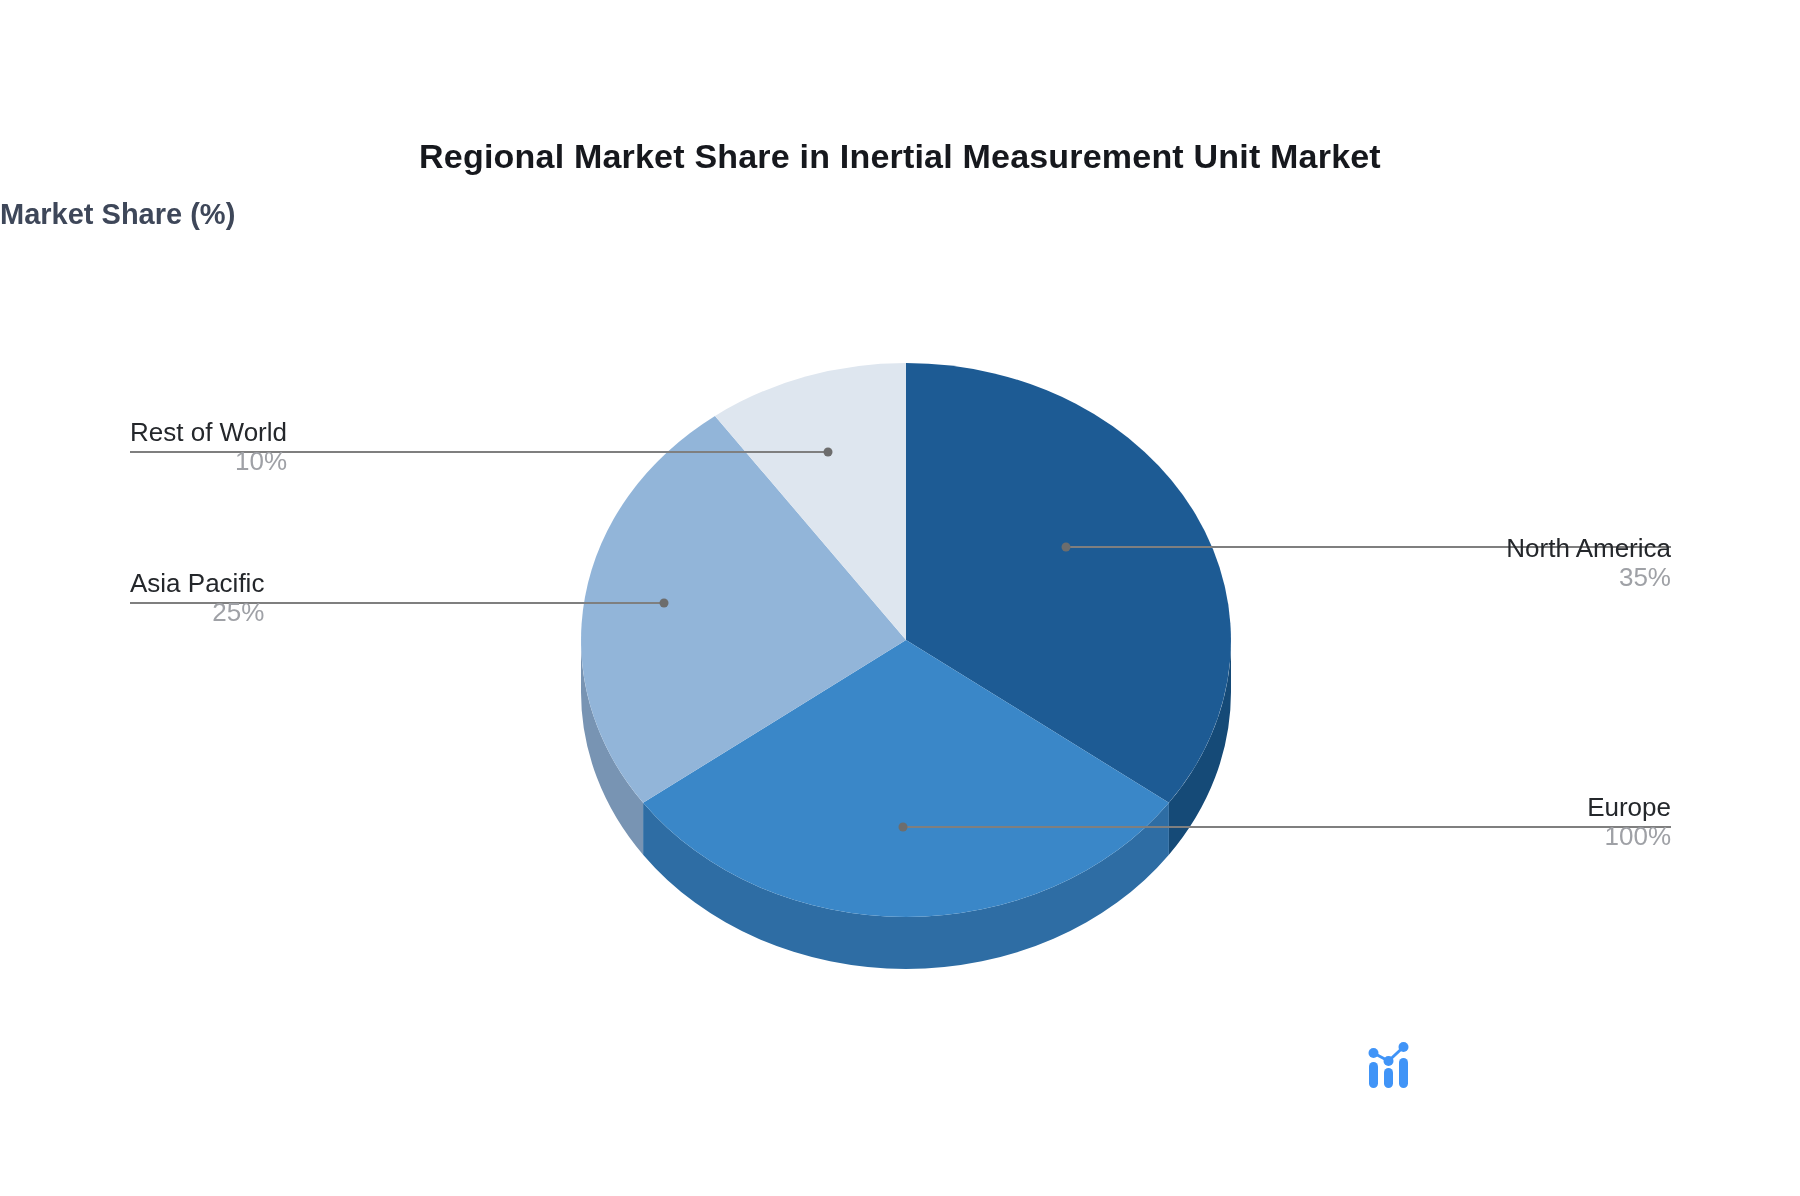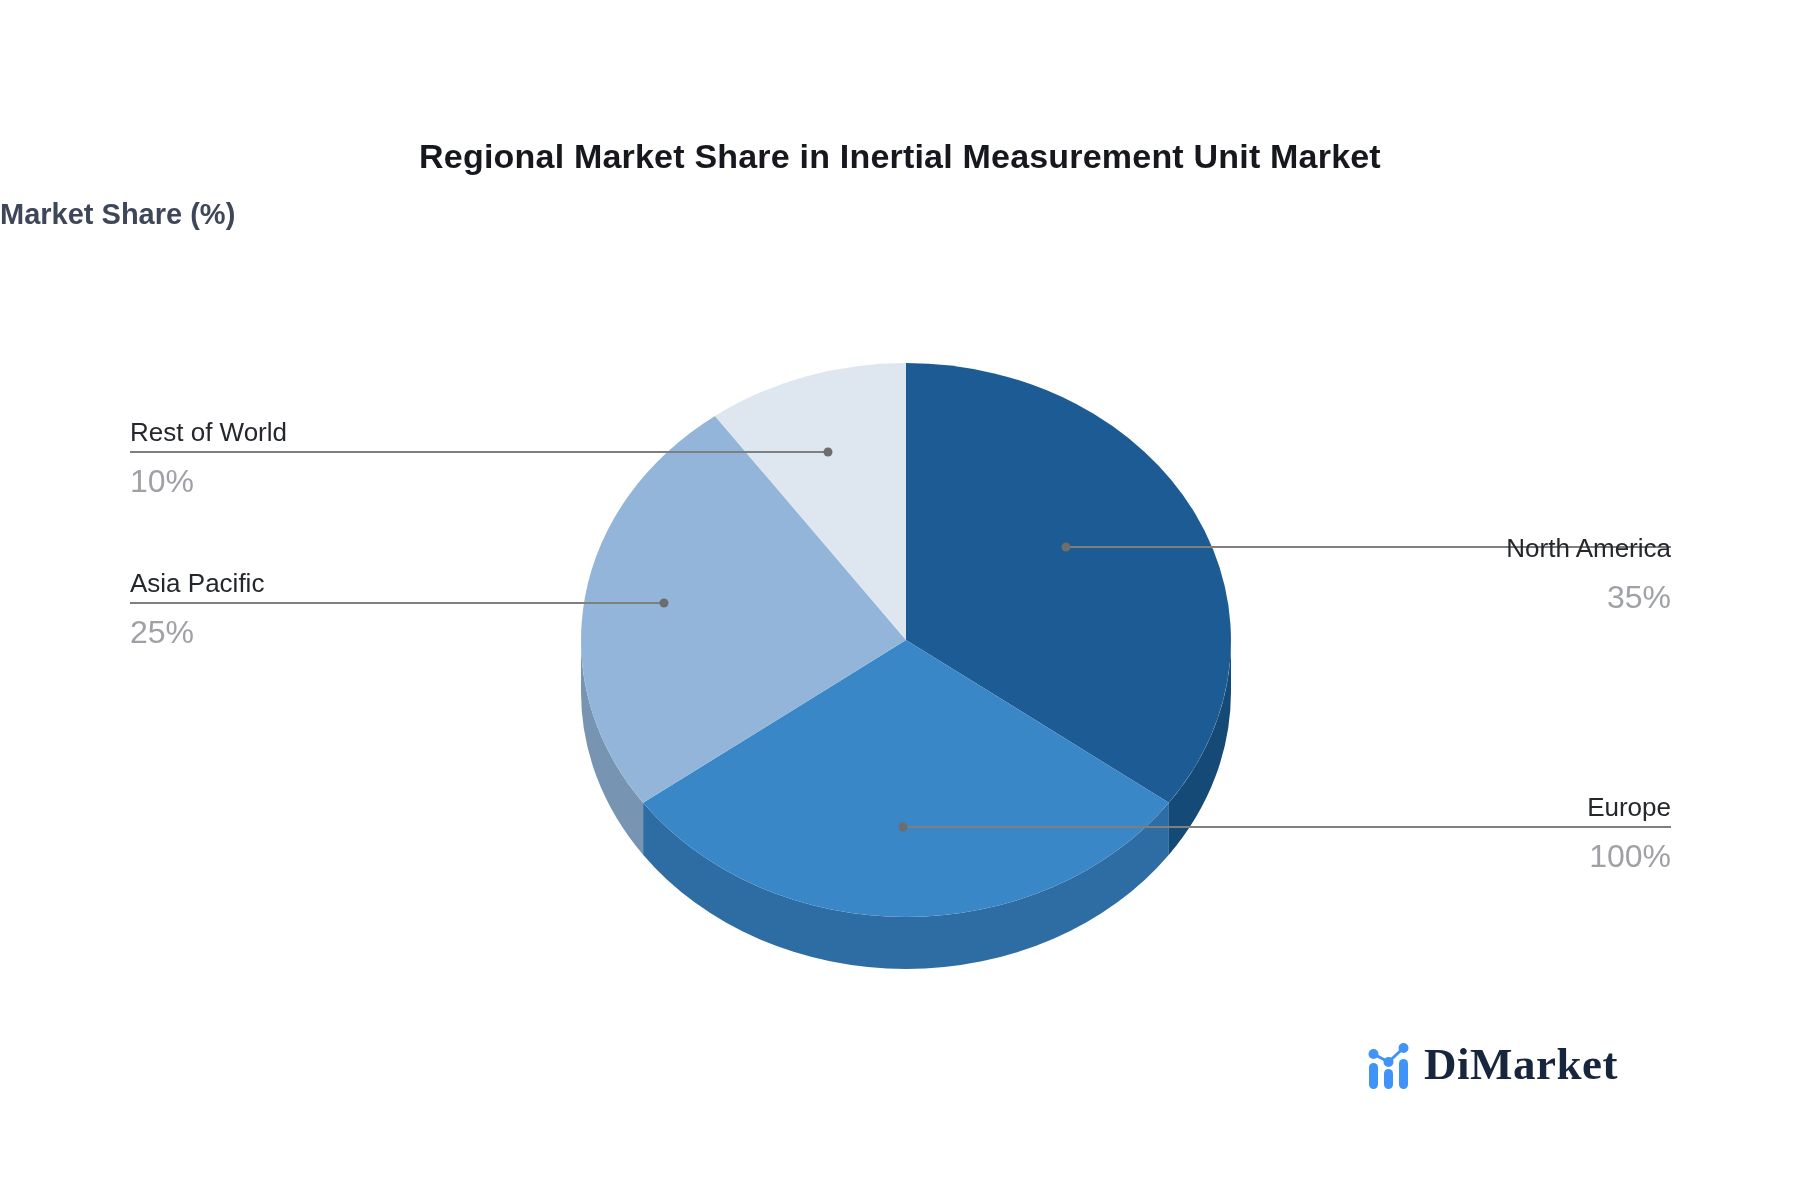--- a/index.html
+++ b/index.html
@@ -18,24 +18,24 @@
   }
   #chart-svg{position:absolute;left:0;top:0;}
   .slice-label{
     position:absolute;display:flex;flex-direction:column;
   }
   .slice-label .name{
     font-size:26px;line-height:32px;color:var(--label-color,#24272b);
     white-space:nowrap;
   }
   .slice-label .val{
-    font-size:32px;line-height:26px;margin-top:20px;
+    font-size:26px;line-height:26px;margin-top:0;
     color:var(--value-color,#9fa1a6);white-space:nowrap;
   }
-  .slice-label.left{align-items:flex-start;text-align:left;}
+  .slice-label.left{align-items:flex-end;text-align:left;}
   .slice-label.right{align-items:flex-end;text-align:right;}
   #label-na{top:532px;right:129px;}
   #label-eu{top:791px;right:129px;}
   #label-ap{top:567px;left:130px;}
   #label-row{top:416px;left:130px;}
   .logo{
     position:absolute;left:1367px;top:1038px;
     display:flex;align-items:center;gap:13px;
   }
   .logo-icon{display:block;}
@@ -99,14 +99,13 @@
     <g>
       <rect x="2" y="24" width="9" height="26" rx="4.5"></rect>
       <rect x="17" y="30" width="9" height="20" rx="4.5"></rect>
       <rect x="32" y="20" width="9" height="30" rx="4.5"></rect>
       <path d="M6.5,15 L21.5,23 L36.5,9"></path>
       <circle cx="6.5" cy="15" r="5"></circle>
       <circle cx="21.5" cy="23" r="5"></circle>
       <circle cx="36.5" cy="9" r="5"></circle>
     </g>
   </svg>
-  <div class="logo-text">DiMarket</div>
 </div>
 
 </body></html>

